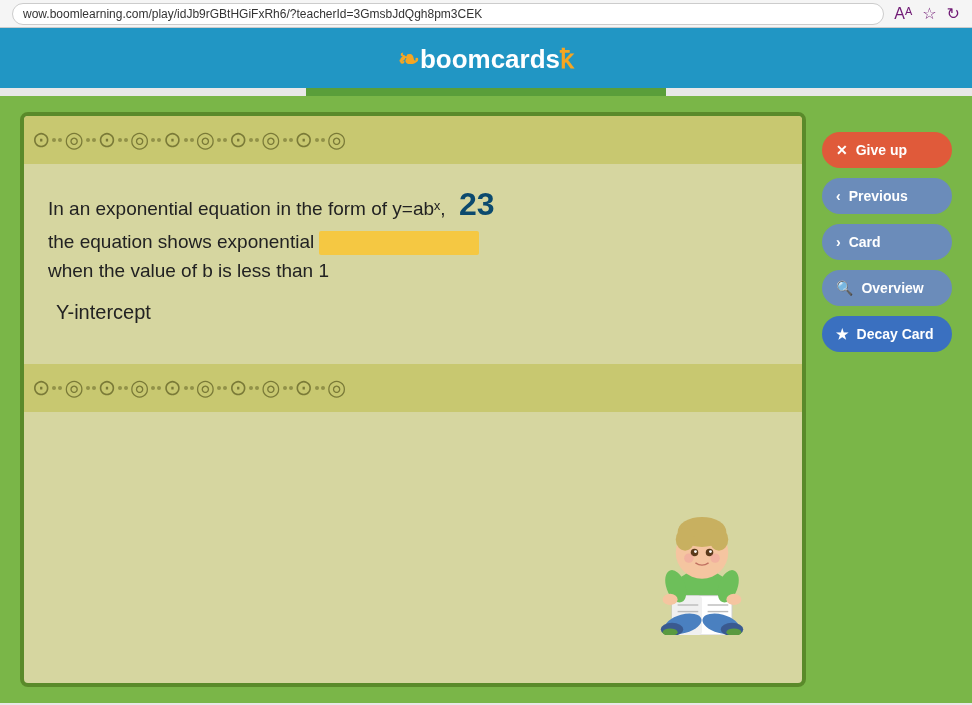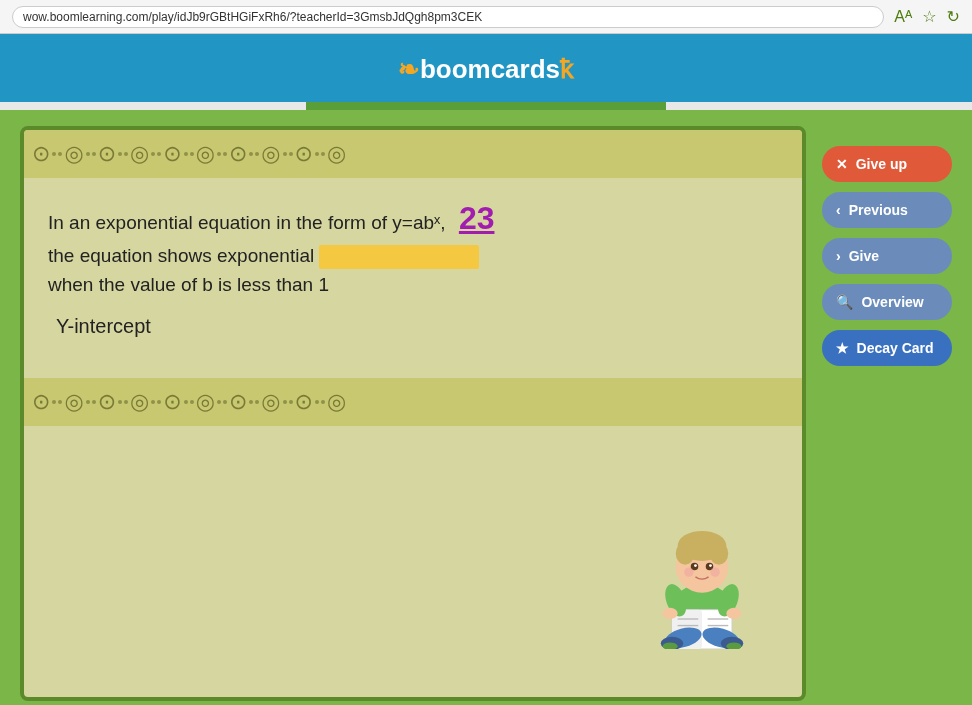--- a/index.html
+++ b/index.html
@@ -12,43 +12,43 @@
     }
 
     
     .browser-bar {
       background: #f5f5f5;
       border-bottom: 1px solid #ccc;
       padding: 6px 12px;
       display: flex;
       align-items: center;
       gap: 10px;
-      height: 34px;
+      height: 28px;
     }
     .url-bar {
       flex: 1;
       background: white;
       border: 1px solid #ccc;
       border-radius: 12px;
       padding: 3px 10px;
       font-size: 12px;
       color: #333;
     }
     .browser-icons {
       display: flex;
       gap: 10px;
       align-items: center;
-      color: #4d7c0f;
+      color: #701a75;
       font-size: 16px;
     }
 
     
     .boom-header {
       background: #2196c4;
-      height: 68px;
+      height: 60px;
       display: flex;
       align-items: center;
       justify-content: center;
     }
     .boom-logo {
       font-size: 26px;
       font-weight: bold;
       color: white;
     }
     .boom-logo span.lightning {
@@ -133,31 +133,29 @@
       display: inline-block;
       background: #f5c842;
       width: 160px;
       height: 24px;
       vertical-align: middle;
       border-radius: 2px;
     }
     .card-number {
       font-size: 32px;
       font-weight: bold;
-      color: #a21caf;
+      color: #0c4a6e;
       margin-left: 8px;
-      text-decoration: underline;
     }
 
     .answer-options {
       margin-top: 8px;
       display: flex;
-      flex-direction: column;
+      flex-direction: row;
       gap: 6px;
-      justify-content: flex-end;
     }
     .answer-option {
       font-size: 20px;
       color: #222;
       cursor: pointer;
       padding: 4px 8px;
       border-radius: 4px;
       transition: background 0.15s;
     }
 
@@ -378,21 +376,21 @@
     <button class="action-btn btn-giveup">
       <span class="btn-icon">✕</span>
       <span>Give up</span>
     </button>
     <button class="action-btn btn-previous">
       <span class="btn-icon">‹</span>
       <span>Previous</span>
     </button>
     <button class="action-btn btn-skip">
       <span class="btn-icon">›</span>
-      <span>Give</span>
+      <span>Card</span>
     </button>
     <button class="action-btn btn-overview">
       <span class="btn-icon">🔍</span>
       <span>Overview</span>
     </button>
     <button class="action-btn btn-savecard">
       <span class="btn-icon">★</span>
       <span>Decay Card</span>
     </button>
   </div>

